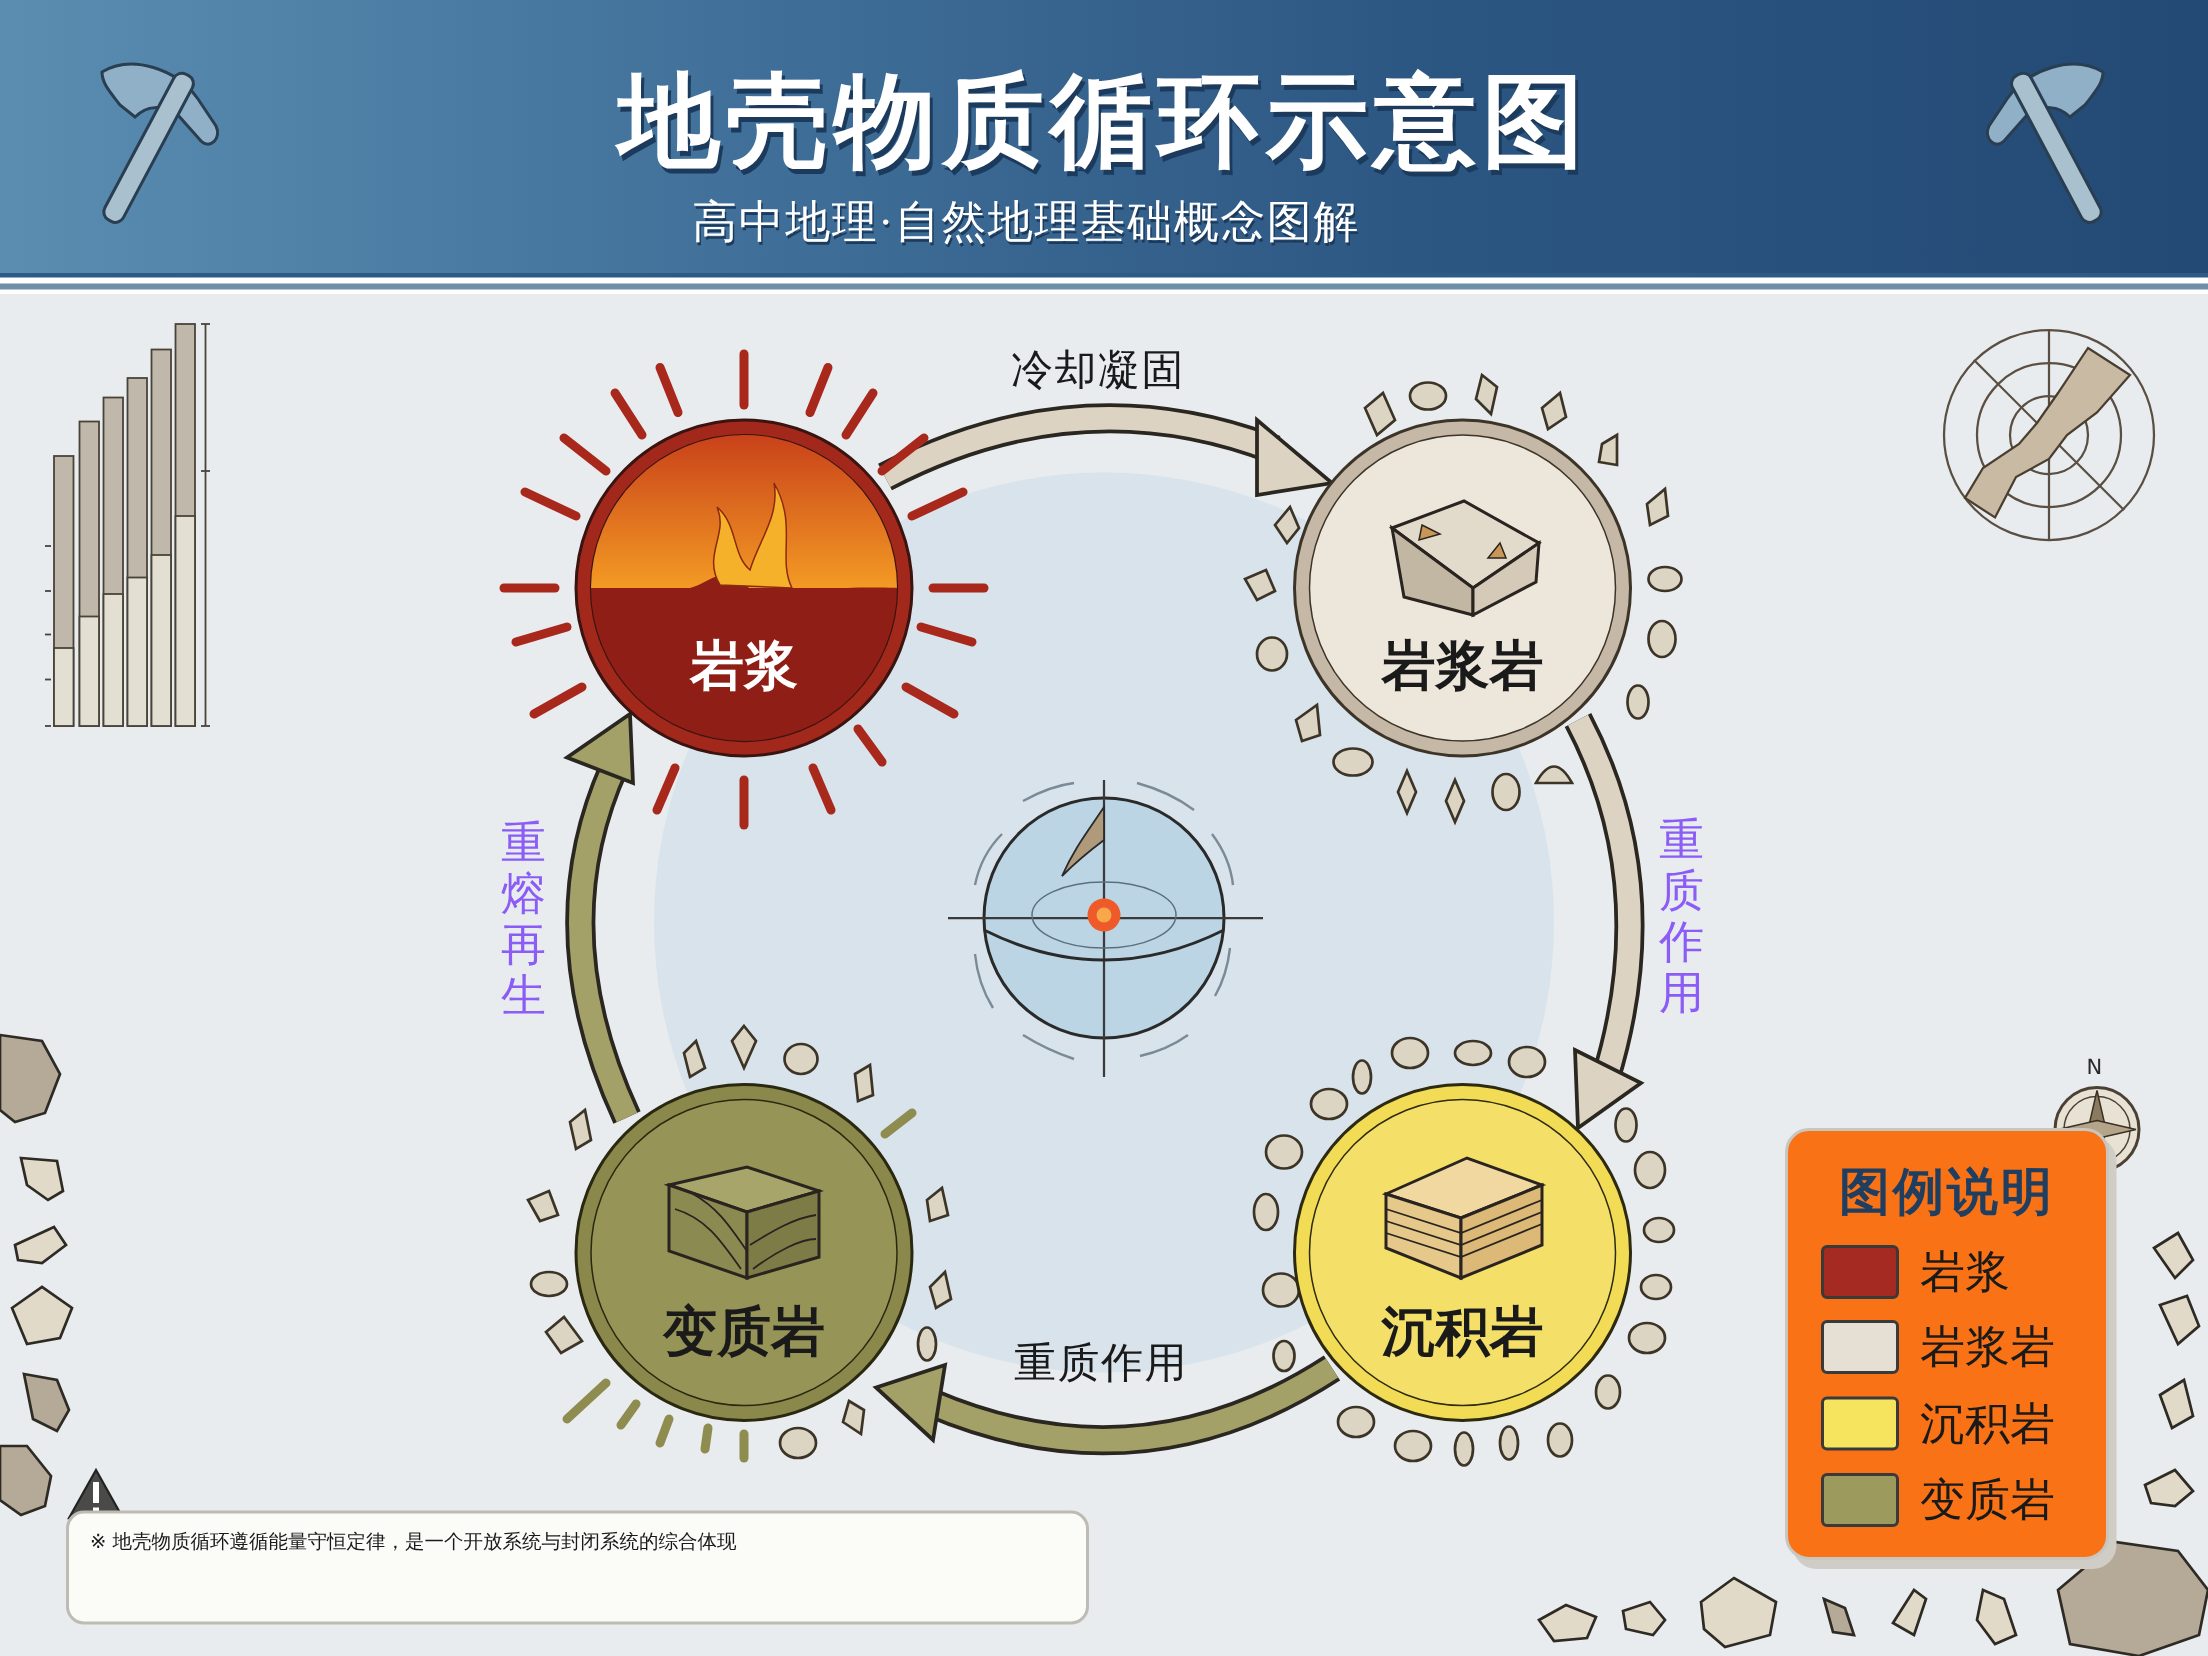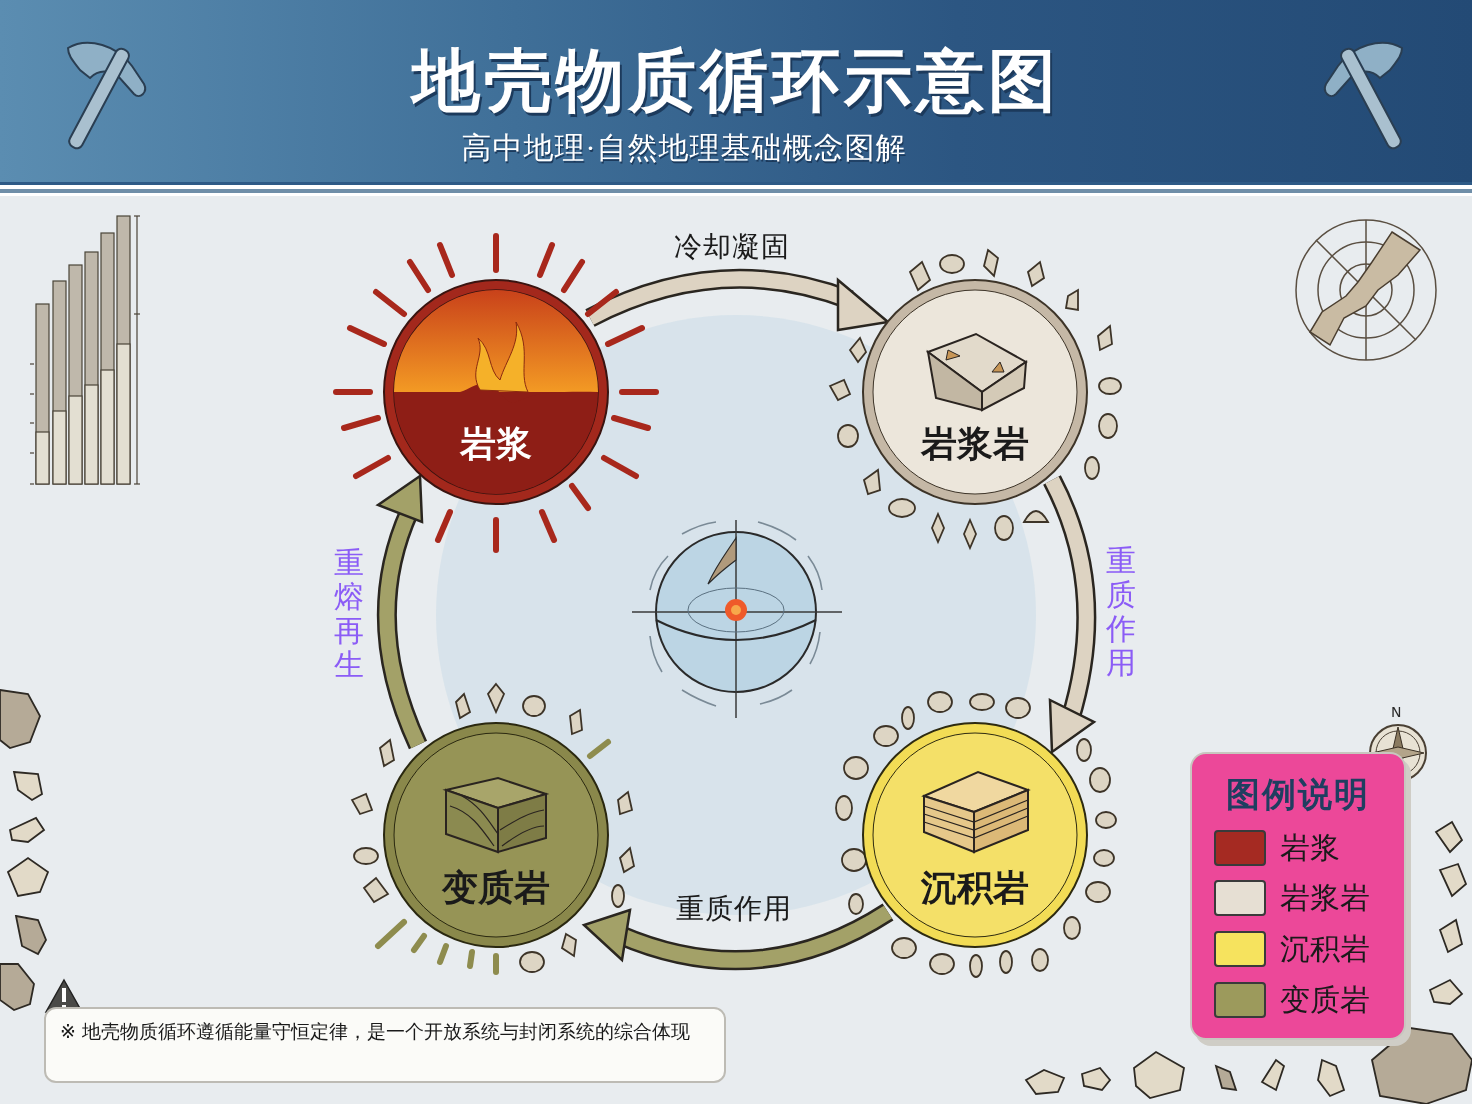--- a/index.html
+++ b/index.html
@@ -8,27 +8,27 @@
   .header-stripe{position:absolute;left:0;top:182px;width:1472px;height:14px;background:#fff;}
   .header-stripe:before{content:"";position:absolute;left:0;top:0;width:100%;height:3px;background:#2e5a86;}
   .header-stripe:after{content:"";position:absolute;left:0;top:7px;width:100%;height:4px;background:#6f8ea8;}
   .title{position:absolute;left:0;top:36px;width:1472px;text-align:center;color:#fff;font-size:68px;font-weight:bold;letter-spacing:4px;text-shadow:2px 3px 0 #1c3a5c;}
   .subtitle{position:absolute;left:0;top:128px;width:1368px;text-align:center;color:#fff;font-size:30px;letter-spacing:1px;text-shadow:1px 2px 0 #1c3a5c;}
   .hammer{position:absolute;top:26px;width:140px;height:140px;}
   .canvas{position:absolute;left:0;top:0;width:1472px;height:1104px;}
   .label{position:absolute;font-size:28px;color:#1a1a1a;letter-spacing:1px;}
   .vlabel{position:absolute;font-size:30px;color:#8b5cf6;width:34px;line-height:34px;text-align:center;word-break:break-all;}
   .node-label{position:absolute;font-size:36px;font-weight:bold;text-align:center;width:200px;}
-  .legend{position:absolute;left:1190px;top:752px;width:212px;height:284px;background:#ec4899;border:2px solid #c8c6bf;border-radius:16px;box-shadow:5px 6px 0 #cfcdc6;}
+  .legend{position:absolute;left:1190px;top:752px;width:212px;height:284px;background:#f97316;border:2px solid #c8c6bf;border-radius:16px;box-shadow:5px 6px 0 #cfcdc6;}
   .legend-title{position:absolute;left:0;top:18px;width:212px;text-align:center;font-size:34px;font-weight:bold;color:#1f3e60;letter-spacing:2px;}
   .legend-item{position:absolute;left:22px;height:40px;display:flex;align-items:center;}
   .swatch{width:48px;height:32px;border:2px solid #3a3a3a;border-radius:4px;margin-right:14px;}
   .legend-text{font-size:30px;color:#1a1a1a;}
   .note-box{position:absolute;left:44px;top:1007px;width:678px;height:72px;background:#fbfbf8;border:2px solid #bdbbb4;border-radius:12px;}
-  .note-line{position:absolute;left:14px;font-size:19px;color:#1a1a1a;white-space:nowrap;}
+  .note-line{position:absolute;left:14px;font-size:13px;color:#1a1a1a;white-space:nowrap;}
   .warn{position:absolute;left:44px;top:978px;width:40px;height:36px;}
 </style>
 </head>
 <body>
 
 <div class="header">
   <svg class="hammer" style="left:28px;" viewBox="0 0 140 140">
     <g stroke="#2a3e52" stroke-width="2" fill="#8fb0c6">
       <path d="M40 22 C60 10 90 20 104 40 L116 58 C120 66 112 74 106 68 L90 50 C80 44 70 44 62 52 L52 44 C46 36 40 30 40 22 Z"></path>
       <rect x="54" y="46" width="14" height="110" rx="6" transform="rotate(28 61 100) translate(-4 -30)" fill="#a9c0cf"></rect>

